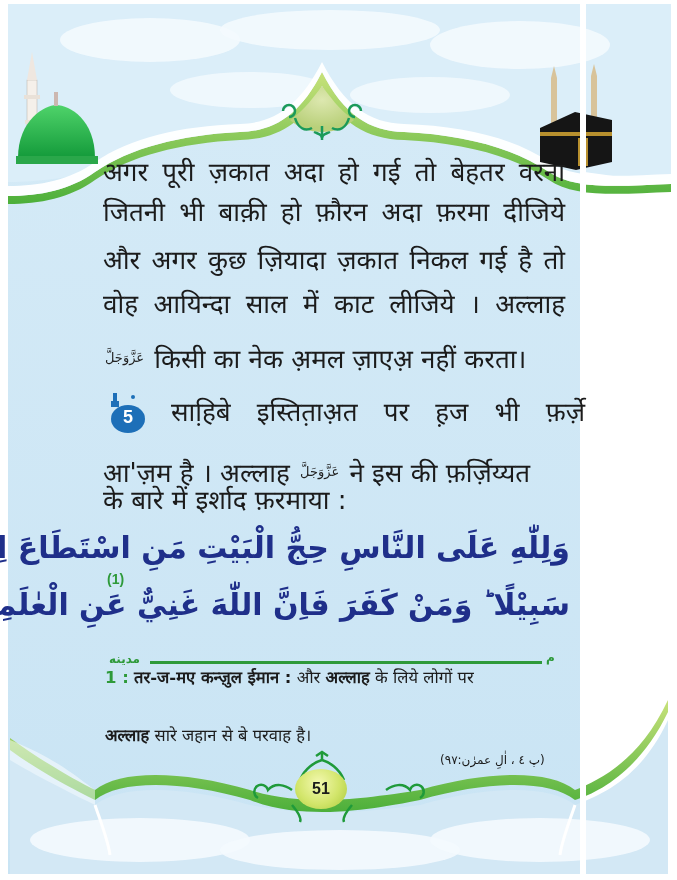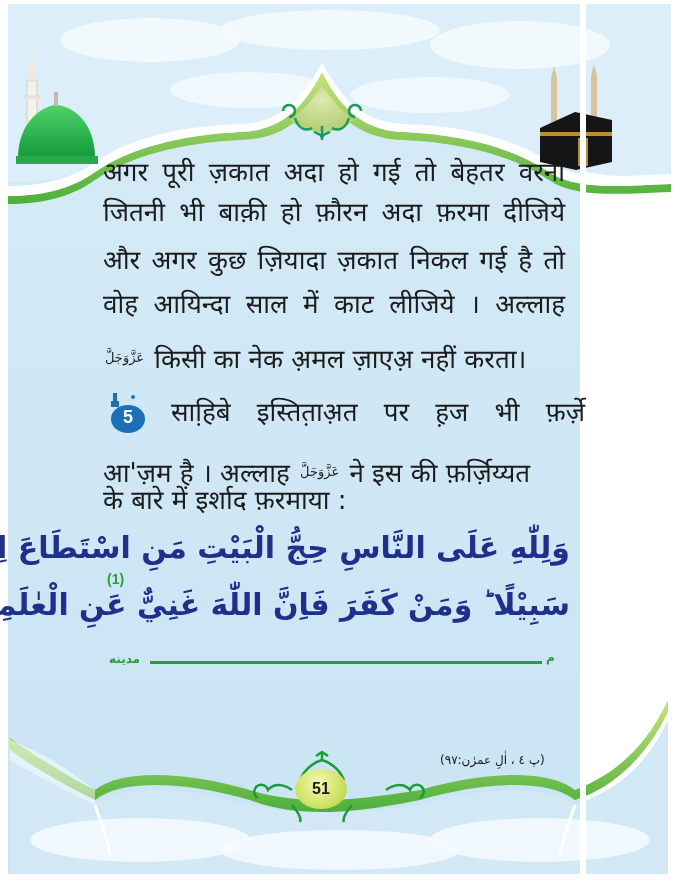--- a/index.html
+++ b/index.html
@@ -206,16 +206,27 @@
   </div>
 
   <div class="arabic" style="top:530px;">وَلِلّٰهِ عَلَى النَّاسِ حِجُّ الْبَيْتِ مَنِ اسْتَطَاعَ اِلَيْهِ</div>
   <div class="fn-ref">(1)</div>
   <div class="arabic" style="top:587px;">سَبِيْلًا ؕ وَمَنْ كَفَرَ فَاِنَّ اللّٰهَ غَنِيٌّ عَنِ الْعٰلَمِيْنَ ۝٩٧</div>
 
   <div class="rule-left-label">مدينه</div>
   <div class="rule"></div>
   <div class="rule-right-label">م</div>
 
+  <div class="fn-line" style="top:666px;">
+    <span class="fn-num">1 :</span>
+    <b>तर-ज-मए कन्ज़ुल ईमान :</b>
+    <span>और</span>
+    <b>अल्लाह</b>
+    <span>के लिये लोगों पर</span>
+  </div>
+  <div class="fn-line" style="top:724px;">
+    <b>अल्लाह</b>
+    <span>सारे जहान से बे परवाह है।</span>
+  </div>
   <div class="fn-cite">(پ ٤ ، اٰلِ عمرٰن:٩٧)</div>
 
   <div class="page-num">51</div>
 </div>
 
 </body></html>

